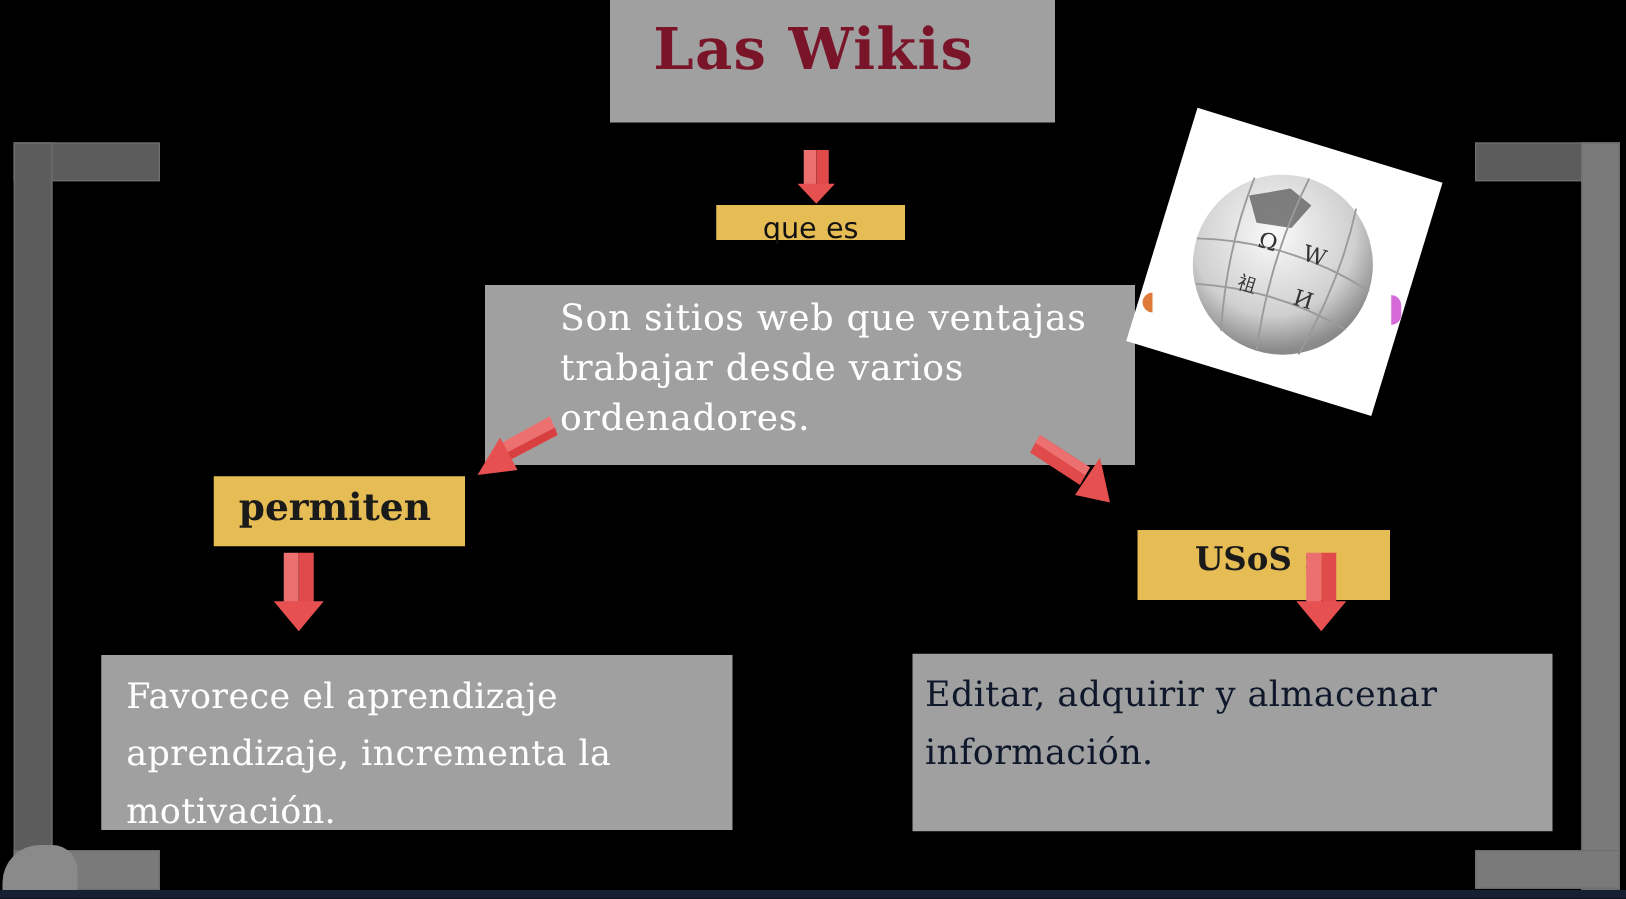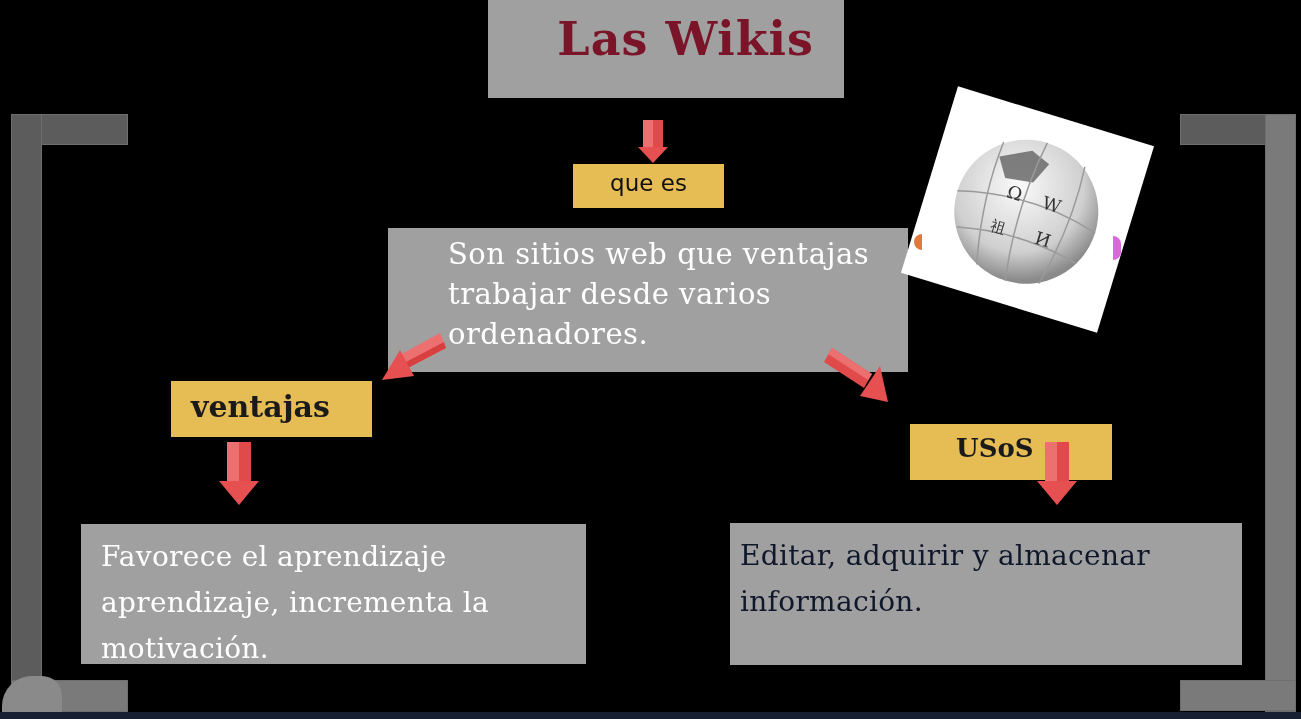--- a/index.html
+++ b/index.html
@@ -9,26 +9,26 @@
     font-family: "DejaVu Serif", serif;
   }
   .abs { position: absolute; }
   .gray-box { background: #a0a0a0; }
   .gold-box { background: #e6bc55; }
   .bracket-part { background: #5c5c5c; border: 1px solid #6e6e6e; box-sizing: border-box; }
   .bracket-part.light { background: #7a7a7a; }
 
   #title-box { left: 488px; top: 0; width: 356px; height: 98px; }
   #title-text {
-    position: absolute; left: 0; right: 0; top: 12px; text-align: right;
+    position: absolute; left: 0; right: 0; top: 12px; text-align: center;
     font-family: "DejaVu Serif", serif; font-size: 46px; font-weight: bold;
     color: #7a1428; letter-spacing: 1px; padding-right: 30px;
   }
 
-  #quees-box { left: 573px; top: 164px; width: 151px; height: 44px; }
+  #quees-box { left: 573px; top: 164px; width: 151px; height: 28px; }
   #quees-text {
     position: absolute; left: 0; right: 0; top: 6px; text-align: center;
     font-family: "DejaVu Sans", sans-serif; font-size: 23px; color: #111;
   }
 
   #def-box { left: 388px; top: 228px; width: 520px; height: 144px; }
   #def-text {
     position: absolute; left: 60px; top: 6px; width: 430px;
     font-family: "DejaVu Serif", serif; font-size: 29px; line-height: 40px;
     color: #ffffff; letter-spacing: 0.5px;
@@ -123,21 +123,21 @@
     <text x="78" y="92" font-family="DejaVu Serif, serif" font-size="18" fill="#333">Ω</text>
     <text x="115" y="92" font-family="DejaVu Serif, serif" font-size="18" fill="#333">W</text>
     <text x="118" y="128" font-family="DejaVu Serif, serif" font-size="18" fill="#333">И</text>
     <text x="72" y="128" font-family="DejaVu Sans, sans-serif" font-size="15" fill="#333">祖</text>
   </svg>
 </div>
 <div class="abs" style="left:914px;top:234px;width:8px;height:16px;border-radius:8px 0 0 8px;background:#e07a3a;"></div>
 <div class="abs" style="left:1113px;top:236px;width:8px;height:24px;border-radius:0 12px 12px 0;background:#d66ad8;"></div>
 
 <div id="ventajas-box" class="abs gold-box">
-  <div id="ventajas-text">ventajas</div>
+  <div id="ventajas-text">permiten</div>
 </div>
 
 <div id="usos-box" class="abs gold-box">
   <div id="usos-text">USoS :</div>
 </div>
 
 <svg class="abs" style="left:219px;top:442px;" width="40" height="64" viewBox="0 0 40 64">
   <rect x="8" y="0" width="12" height="40" fill="#ec7070"></rect>
   <rect x="20" y="0" width="12" height="40" fill="#e04a4a"></rect>
   <polygon points="0,39 40,39 20,63" fill="#e65050"></polygon>

